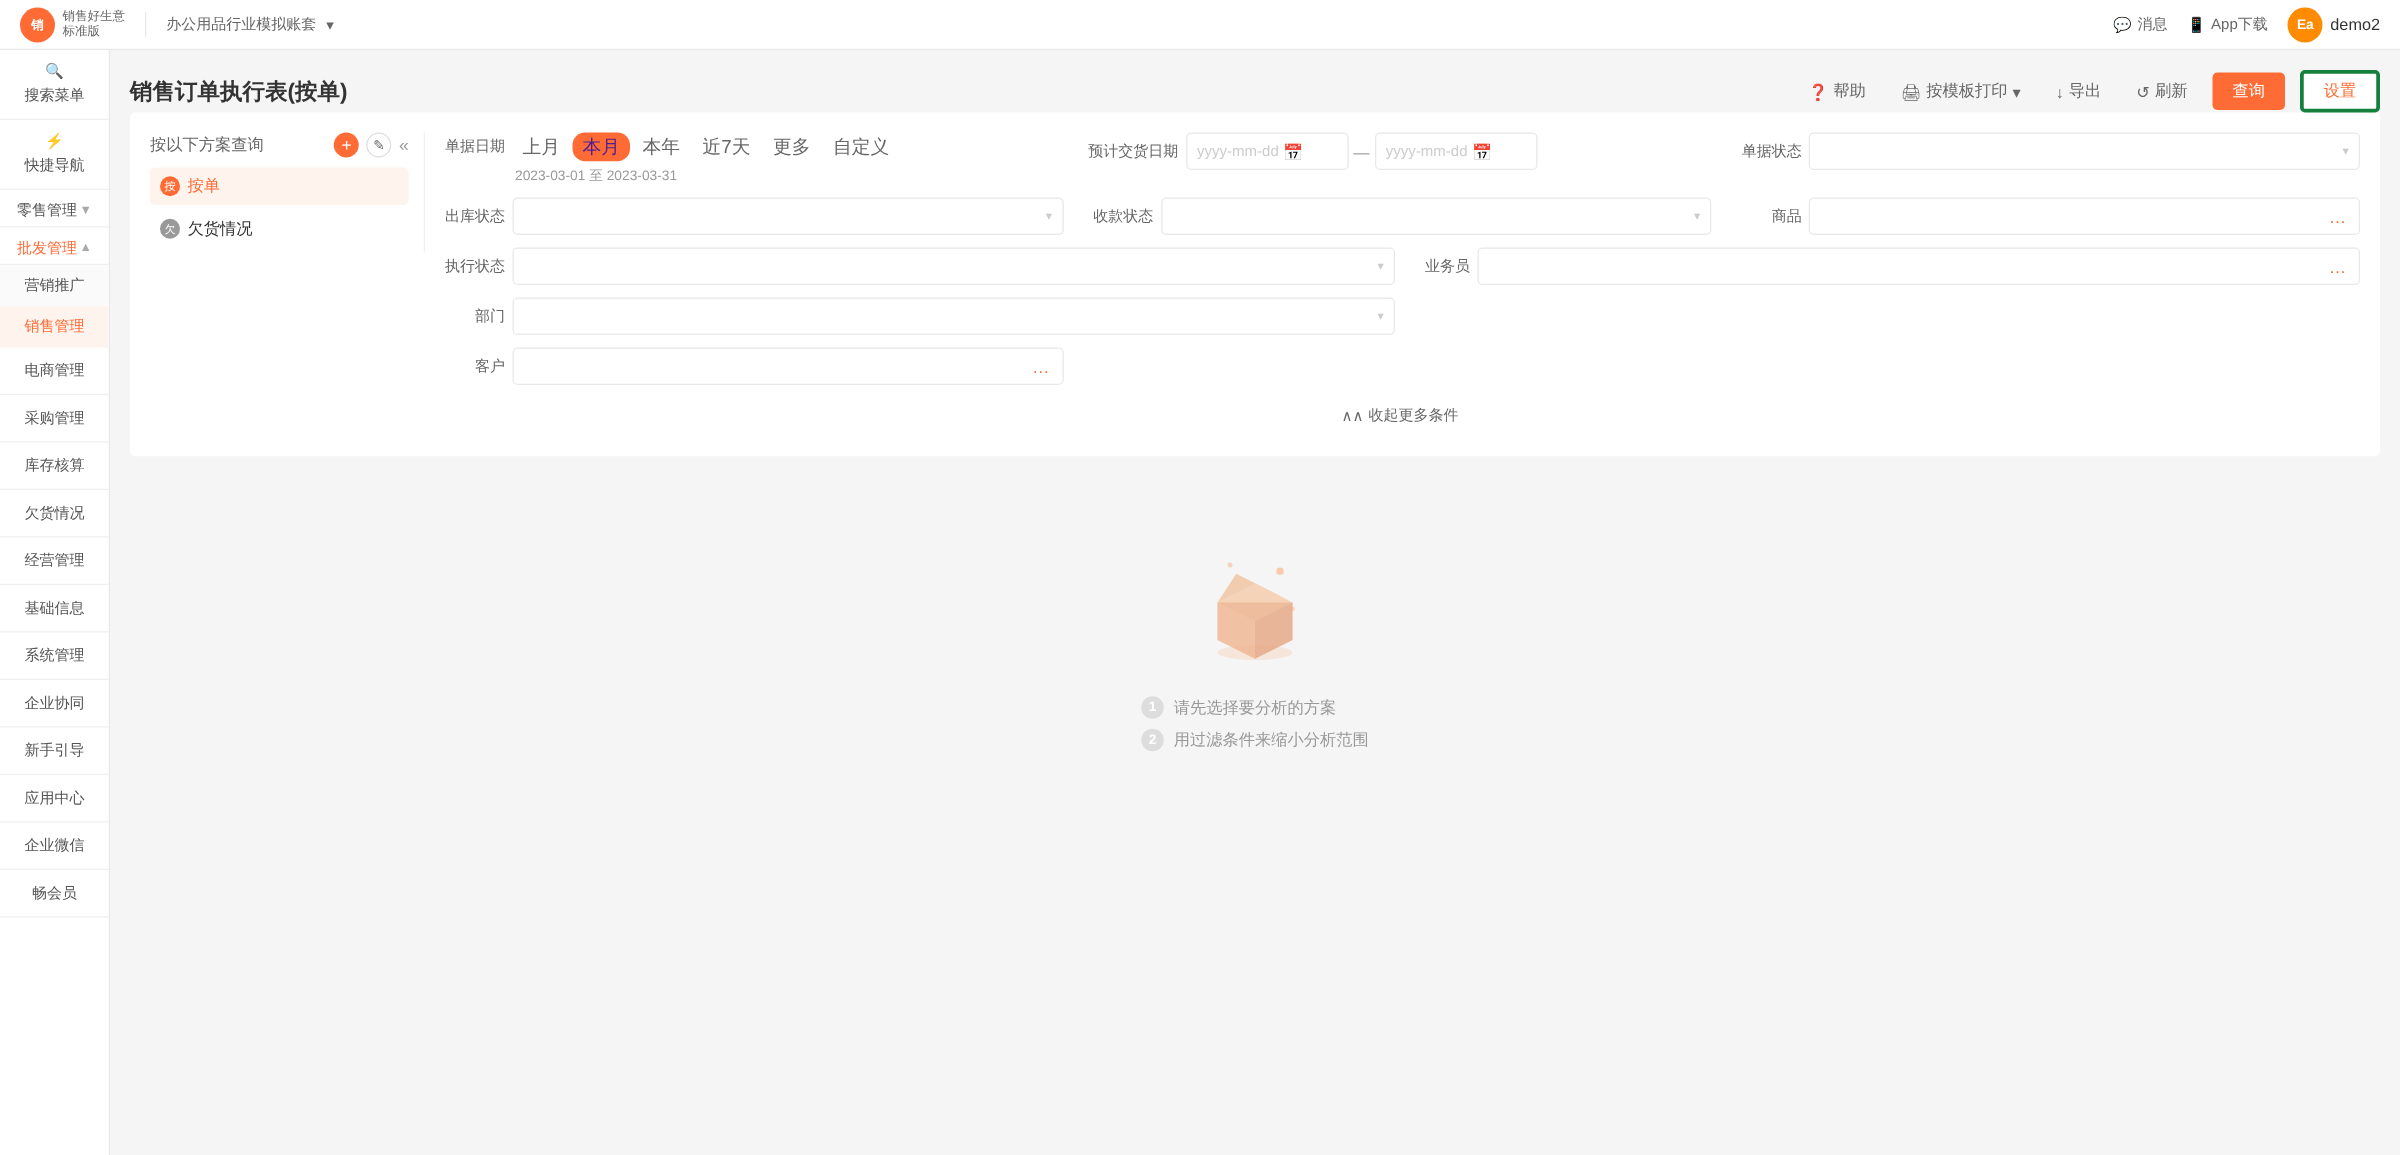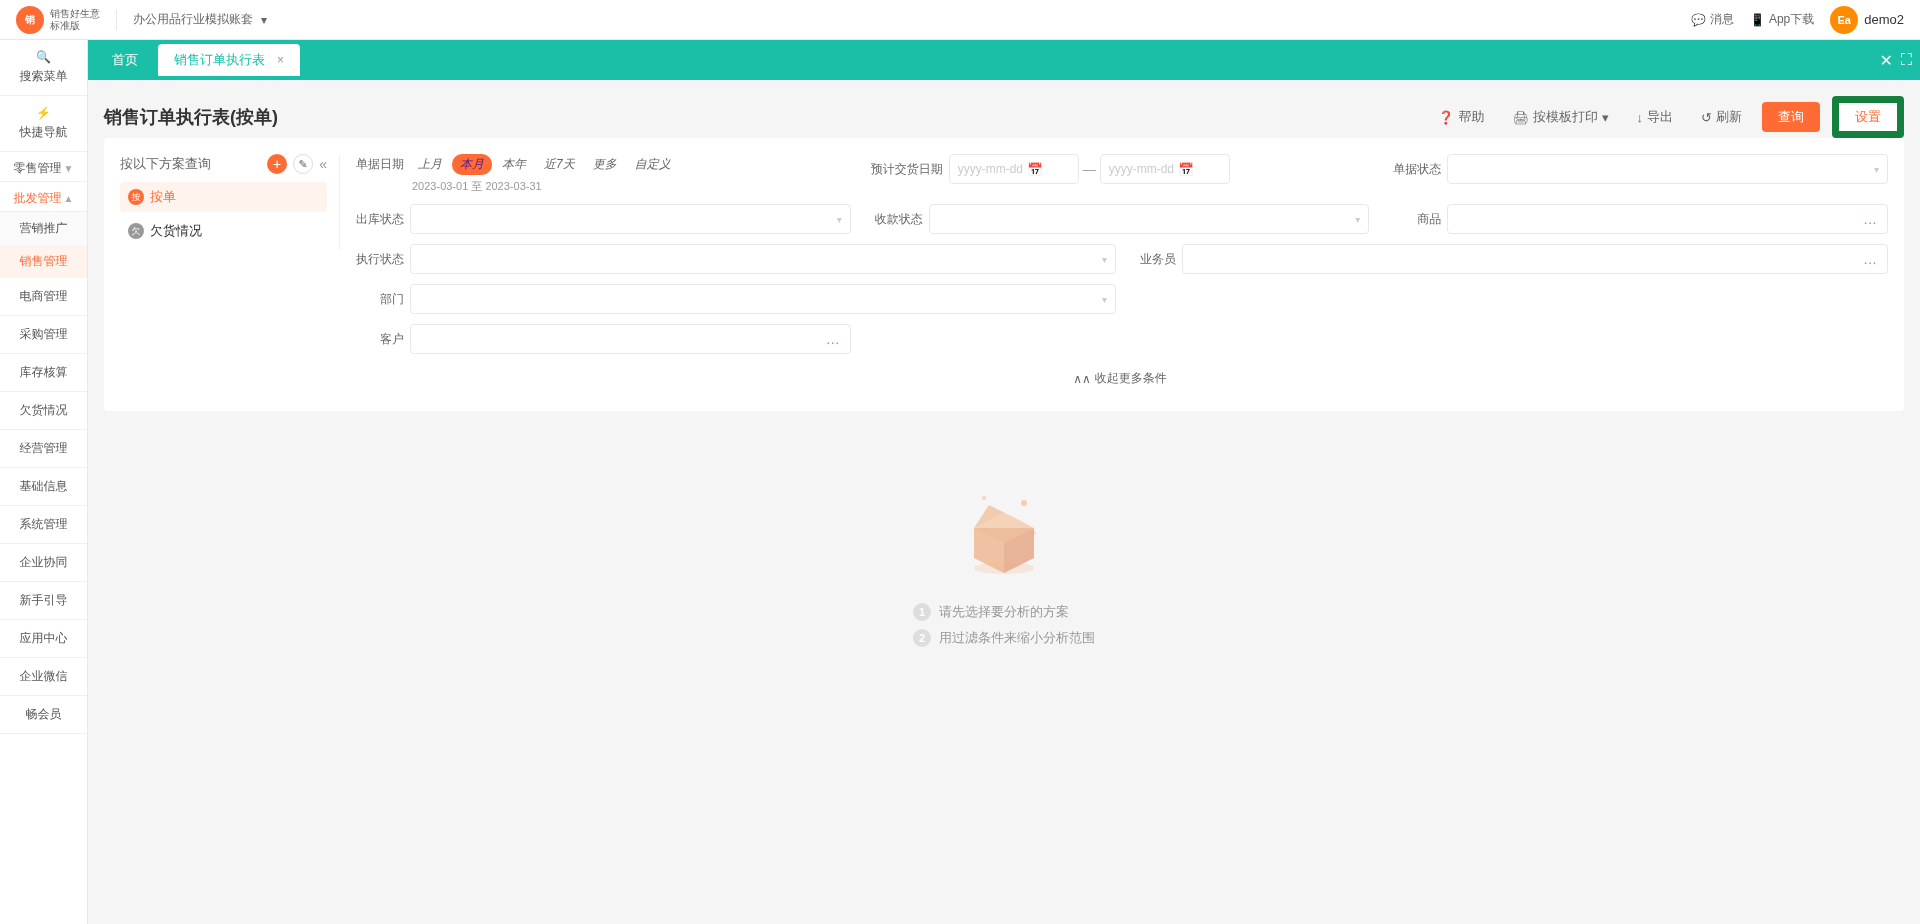--- a/index.html
+++ b/index.html
@@ -46,38 +46,38 @@
     
     .page-content { flex: 1; background: #f5f5f5; overflow: auto; }
     .page-inner { padding: 16px; }
 
     
     .page-header { display: flex; align-items: center; justify-content: space-between; margin-bottom: 0; }
     .page-title { font-size: 18px; font-weight: 600; color: #333; }
     .page-actions { display: flex; align-items: center; gap: 12px; }
     .action-btn { display: flex; align-items: center; gap: 4px; font-size: 13px; color: #666; cursor: pointer; padding: 4px 8px; border-radius: 4px; }
     .action-btn-primary { background: #ff6b35; color: white; border: none; padding: 6px 16px; border-radius: 4px; cursor: pointer; font-size: 13px; }
-    .action-btn-setting { background: white; color: #ff6b35; border: 7px solid #15803d; padding: 5px 16px; border-radius: 4px; cursor: pointer; font-size: 13px; }
+    .action-btn-setting { background: white; color: #ff6b35; border: 3px solid #15803d; padding: 5px 16px; border-radius: 4px; cursor: pointer; font-size: 13px; }
 
     
     .filter-panel { background: #fff; border-radius: 4px; padding: 16px; margin-bottom: 12px; }
     .filter-row { display: flex; align-items: flex-start; gap: 0; }
     .filter-left { width: 220px; border-right: 1px solid #f0f0f0; padding-right: 12px; margin-right: 12px; }
     .filter-left-header { display: flex; align-items: center; justify-content: space-between; margin-bottom: 8px; }
     .filter-left-title { font-size: 13px; color: #666; }
     .filter-left-actions { display: flex; align-items: center; gap: 6px; }
     .filter-add-btn { width: 20px; height: 20px; border-radius: 50%; background: #ff6b35; color: white; display: flex; align-items: center; justify-content: center; font-size: 14px; cursor: pointer; }
     .filter-edit-btn { width: 20px; height: 20px; border-radius: 50%; border: 1px solid #ddd; color: #666; display: flex; align-items: center; justify-content: center; font-size: 11px; cursor: pointer; }
     .filter-collapse-btn { color: #999; cursor: pointer; font-size: 14px; }
     .filter-plan-item { display: flex; align-items: center; gap: 6px; padding: 6px 8px; border-radius: 4px; cursor: pointer; margin-bottom: 4px; font-size: 13px; }
     .filter-plan-item.active { background: #fff3ed; color: #ff6b35; }
     .filter-plan-icon { width: 16px; height: 16px; border-radius: 50%; background: #ff6b35; color: white; display: flex; align-items: center; justify-content: center; font-size: 9px; }
     .filter-plan-icon.gray { background: #999; }
     .filter-right { flex: 1; }
-    .date-btn { padding: 2px 8px; font-size: 12px; color: #666; cursor: pointer; border-radius: 3px; font-style: italic; }
+    .date-btn { padding: 2px 8px; font-size: 15px; color: #666; cursor: pointer; border-radius: 3px; }
     .date-btn.active { background: #ff6b35; color: #4c1d95; border-radius: 10px; text-align: center; }
     .filter-select { border: 1px solid #e8e8e8; border-radius: 4px; padding: 5px 8px; font-size: 12px; color: #999; background: #fff; display: flex; align-items: center; justify-content: space-between; cursor: pointer; min-height: 30px; }
     .filter-select-wide { width: 100%; }
     .filter-select-arrow { color: #ccc; font-size: 10px; }
     .filter-select-dots { color: #ff6b35; font-size: 14px; letter-spacing: 2px; cursor: pointer; }
     .filter-input-text { border: 1px solid #e8e8e8; border-radius: 4px; padding: 5px 8px; font-size: 12px; color: #999; background: #fff; flex: 1; min-height: 30px; display: flex; align-items: center; }
     .date-input { border: 1px solid #e8e8e8; border-radius: 4px; padding: 5px 8px; font-size: 12px; color: #ccc; background: #fff; width: 130px; min-height: 30px; display: flex; align-items: center; }
     .date-icon { color: #ff6b35; font-size: 13px; margin-left: 4px; }
     .date-dash { color: #999; }
     .collapse-more-btn { text-align: center; padding: 8px; color: #666; font-size: 12px; cursor: pointer; display: flex; align-items: center; justify-content: center; gap: 4px; margin-top: 8px; }
@@ -180,33 +180,20 @@
     <div class="sidebar-item">
       <span>企业微信</span>
     </div>
     <div class="sidebar-item">
       <span>畅会员</span>
     </div>
   </div>
 
   <div class="content-area">
 
-    <div class="tab-bar">
-      <div class="tab-item home">
-        <span>首页</span>
-      </div>
-      <div class="tab-item active">
-        <span>销售订单执行表</span>
-        <span class="tab-close">×</span>
-      </div>
-      <div class="tab-bar-actions">
-        <span class="tab-action-btn">✕</span>
-        <span class="tab-action-btn">⛶</span>
-      </div>
-    </div>
 
     <div class="page-content">
       <div class="page-inner">
 
         <div class="page-header">
           <h1 class="page-title">销售订单执行表(按单)</h1>
           <div class="page-actions">
             <div class="action-btn">
               <span>❓</span>
               <span>帮助</span>

